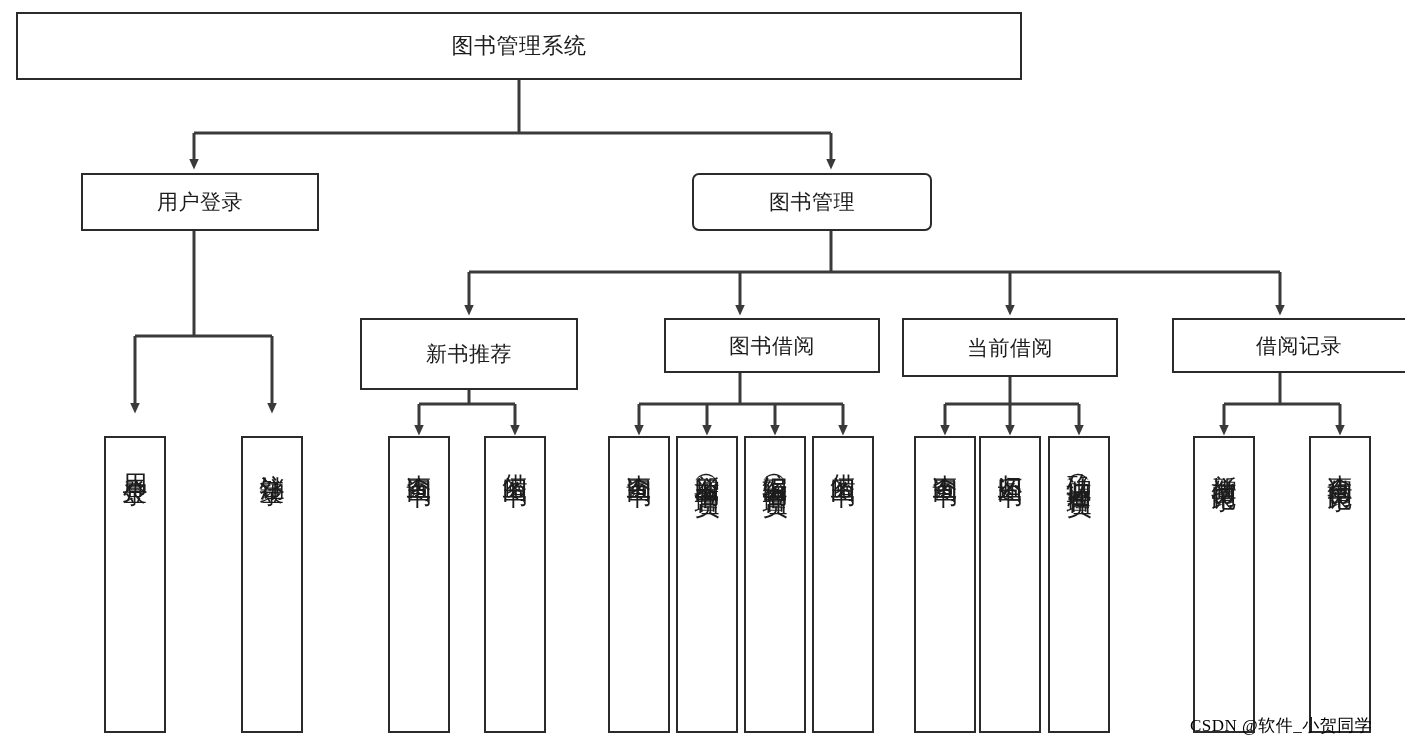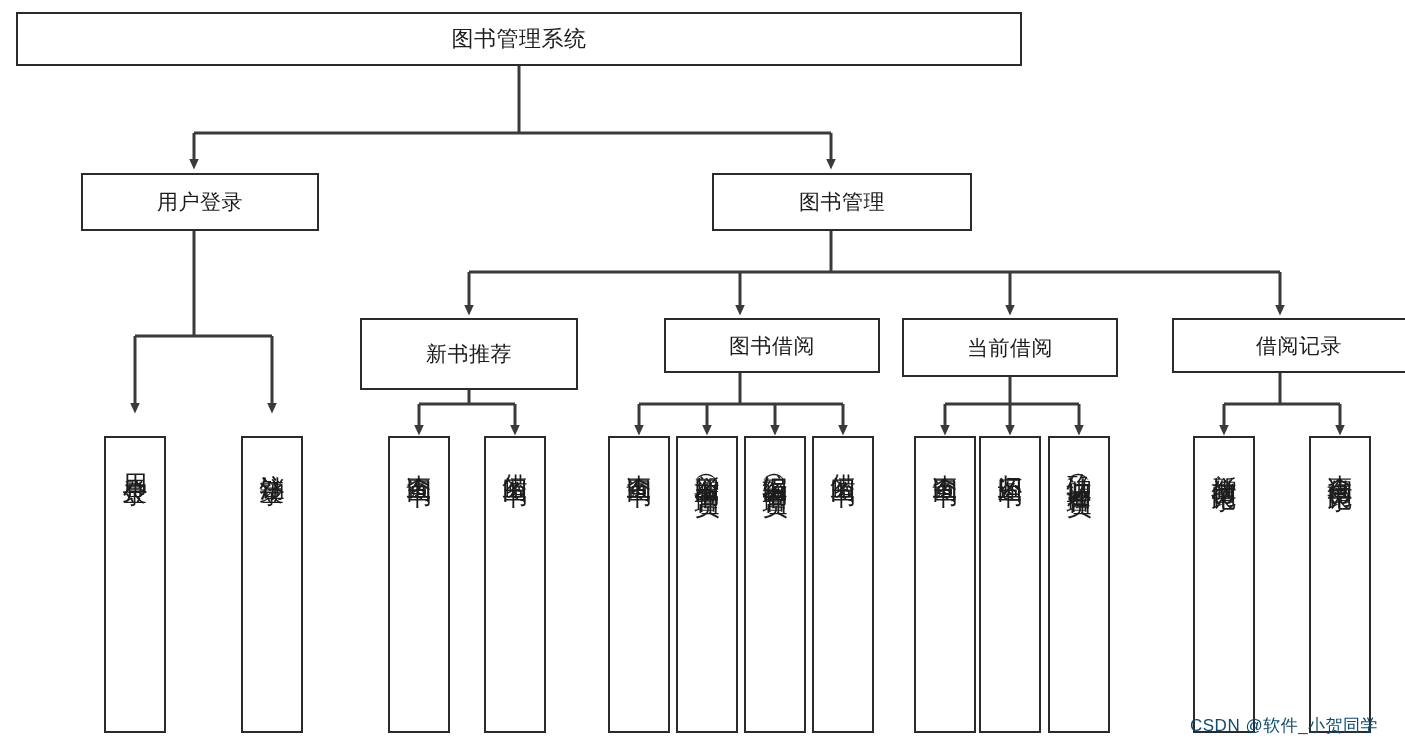--- a/index.html
+++ b/index.html
@@ -52,23 +52,24 @@
     writing-mode:vertical-rl;
     text-orientation:upright;
     font-size:25px;
     line-height:1.0;
     letter-spacing:3px;
     white-space:nowrap;
   }
   .watermark{
     position:absolute;
     font-size:17px;
-    color:#0c4a6e;
+    color:#000000;
     white-space:nowrap;
     letter-spacing:0.5px;
+    font-family:Liberation Serif, serif;
   }
 </style>
 </head>
 <body>
 
 <div id="canvas">
 
   <svg id="wires" viewBox="0 0 1405 747">
     <defs>
       <marker id="arrow" markerWidth="12" markerHeight="12" refX="1.5" refY="5" orient="auto" markerUnits="userSpaceOnUse">
@@ -112,29 +113,29 @@
       <path d="M1010,404 L1010,426" marker-end="url(#arrow)"></path>
       <path d="M1079,404 L1079,426" marker-end="url(#arrow)"></path>
 
       <path d="M1280,373 L1280,404"></path>
       <path d="M1224,404 L1340,404"></path>
       <path d="M1224,404 L1224,426" marker-end="url(#arrow)"></path>
       <path d="M1340,404 L1340,426" marker-end="url(#arrow)"></path>
     </g>
   </svg>
 
-  <div class="node h root" style="left:16px; top:12px; width:1006px; height:54px;">
+  <div class="node h root" style="left:16px; top:12px; width:1006px; height:68px;">
     <span class="label">图书管理系统</span>
   </div>
 
   <div class="node h" style="left:81px; top:173px; width:238px; height:58px;">
     <span class="label">用户登录</span>
   </div>
 
-  <div class="node h" style="left:712px; top:173px; width:260px; height:58px;">
+  <div class="node h" style="left:692px; top:173px; width:240px; height:58px;border-radius:7px;">
     <span class="label">图书管理</span>
   </div>
 
   <div class="node h" style="left:360px; top:318px; width:218px; height:72px;">
     <span class="label">新书推荐</span>
   </div>
 
   <div class="node h" style="left:664px; top:318px; width:216px; height:55px;">
     <span class="label">图书借阅</span>
   </div>

